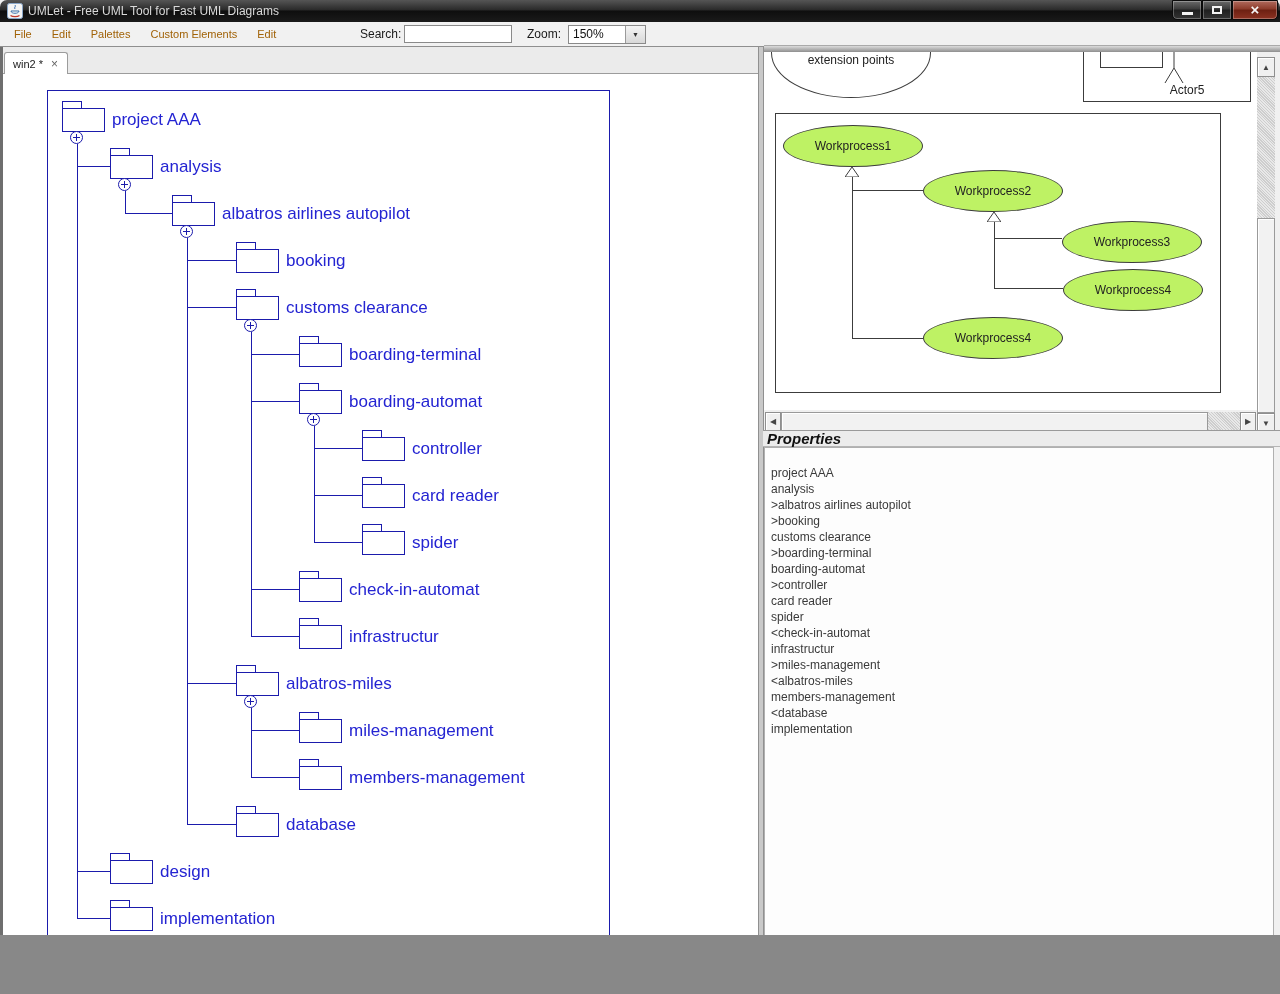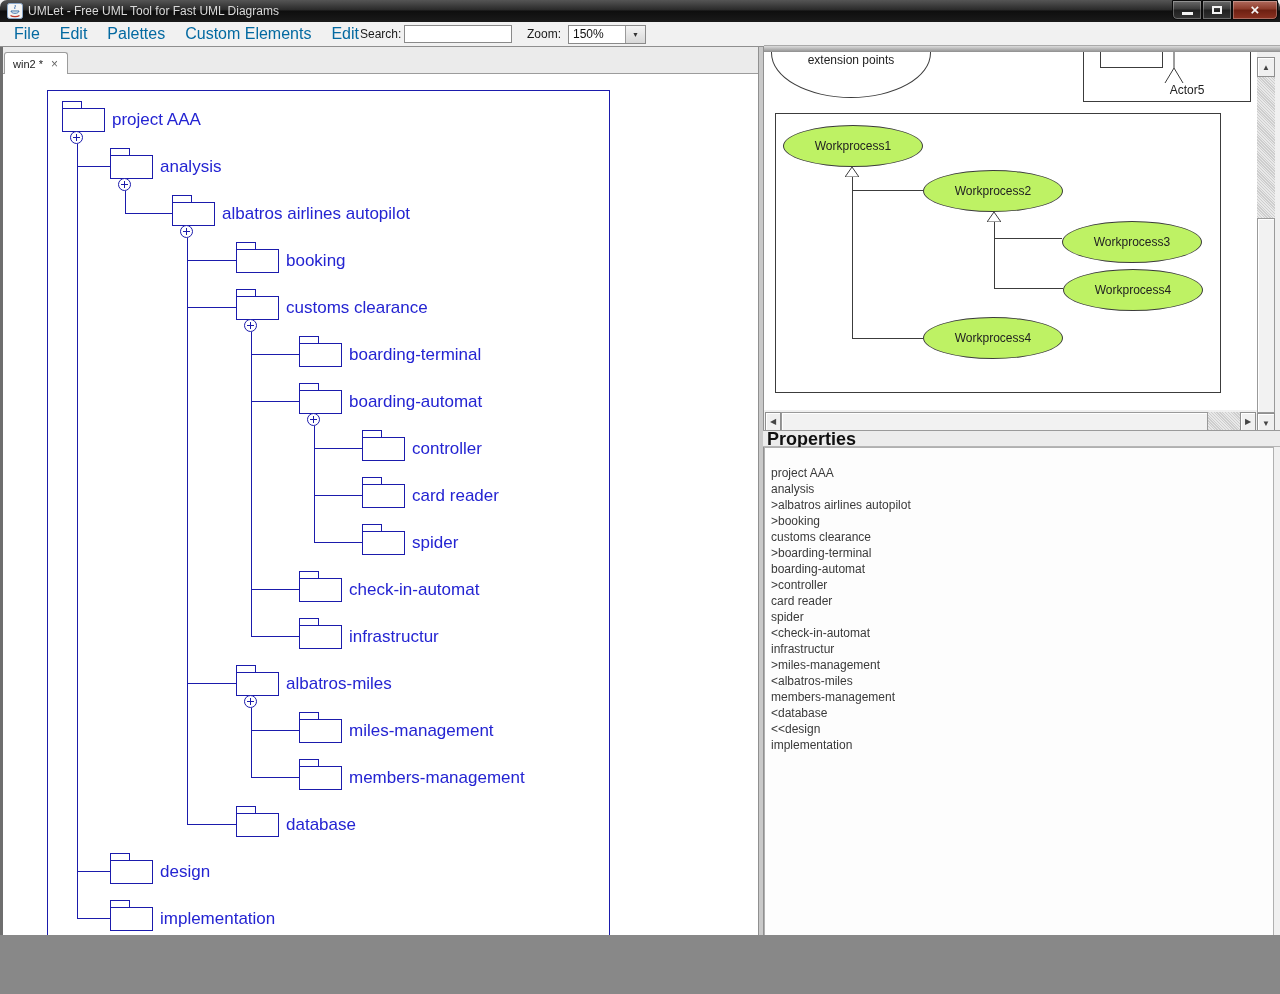--- a/index.html
+++ b/index.html
@@ -20,21 +20,21 @@
   .winbtn.first { border-radius:0 0 0 5px; }
   .winbtn.close { width:46px; border-radius:0 0 5px 0;
     background:linear-gradient(#b06a5d,#8c3a2a 45%,#6d2012 50%,#8c3222 100%); }
   .glyph-min { width:11px; height:3px; background:#f2f2f2; margin-top:7px; }
   .glyph-max { width:10px; height:8px; border:2px solid #f2f2f2; }
   .glyph-close { color:#f5f5f5; font-size:15px; line-height:18px; font-weight:bold; }
 
   
   .menubar { left:0; top:22px; width:1280px; height:25px; background:#f1f1f1; border-bottom:1px solid #8f8f8f; }
   .menu-items { left:4px; top:0; height:24px; display:flex; }
-  .menu-item { padding:0 10px; line-height:24px; font-size:16px; color:#0369a1; cursor:default;text-align:center; }
+  .menu-item { padding:0 10px; line-height:24px; font-size:11px; color:#a16207; cursor:default;text-align:center; }
   .search-label, .zoom-label { top:0; height:24px; line-height:24px; font-size:12px; color:#1a1a1a; }
   .search-input { left:404px; top:3px; width:108px; height:18px; background:#fff; border:1px solid #8a8a8a; font-size:12px; padding:0 3px; }
   .zoom-combo { left:568px; top:3px; width:78px; height:19px; background:#fff; border:1px solid #8a8a8a; display:flex; }
   .zoom-value { flex:1; font-size:12px; line-height:17px; padding-left:4px; color:#111; }
   .combo-btn { width:20px; background:linear-gradient(#f4f4f4,#d8d8d8); border-left:1px solid #9a9a9a;
     font-size:7px; color:#333; text-align:center; line-height:17px; }
 
   
   .frame-left { left:0; top:47px; width:3px; height:937px; background:#6e6e6e; }
   .frame-bottom { left:0; top:984px; width:1280px; height:10px; background:#fafafa; border-top:1px solid #e2e2e2; }
@@ -73,21 +73,21 @@
   .small-label { position:absolute; font-size:12px; color:#222; text-align:center; }
 
   
   .sb-btn { position:absolute; background:#f0f0f0; border:1px solid #8f8f8f; box-shadow:inset 1px 1px 0 #fff;
     color:#444; font-size:8px; display:flex; align-items:center; justify-content:center; }
   .sb-track { position:absolute; background:repeating-linear-gradient(45deg,#e8e8e8 0 1px,#cdcdcd 1px 2px); }
   .sb-thumb { position:absolute; background:#f2f2f2; border:1px solid #9a9a9a; box-shadow:inset 1px 1px 0 #fff; }
 
   
   .props-header { left:763px; top:430px; width:517px; height:17px; background:#ececec; border-top:1px solid #9a9a9a; border-bottom:1px solid #b5b5b5; }
-  .props-title { font-size:18px; font-weight:bold; color:#111; padding-left:4px; line-height:16px; }
+  .props-title { font-size:15px; font-weight:bold; color:#111; padding-left:4px; line-height:16px;font-style:italic; }
   .props-body { left:764px; top:447px; width:510px; height:538px; background:#fdfdfd; border:1px solid #b0b0b0; padding:17px 0 0 6px; }
   .props-line { font-size:12px; line-height:16px; color:#3a3a3a; white-space:pre; }
 </style>
 </head>
 <body>
 
 <div id="stage">
 
   <div class="abs titlebar">
     <svg class="abs app-icon" viewBox="0 0 16 16">
@@ -341,18 +341,17 @@
     <div class="props-line">boarding-automat</div>
     <div class="props-line">&gt;controller</div>
     <div class="props-line">card reader</div>
     <div class="props-line">spider</div>
     <div class="props-line">&lt;check-in-automat</div>
     <div class="props-line">infrastructur</div>
     <div class="props-line">&gt;miles-management</div>
     <div class="props-line">&lt;albatros-miles</div>
     <div class="props-line">members-management</div>
     <div class="props-line">&lt;database</div>
-    <div class="props-line">&lt;&lt;design</div>
     <div class="props-line">implementation</div>
   </div>
 
   <div class="abs frame-bottom"></div>
 </div>
 
 </body></html>

